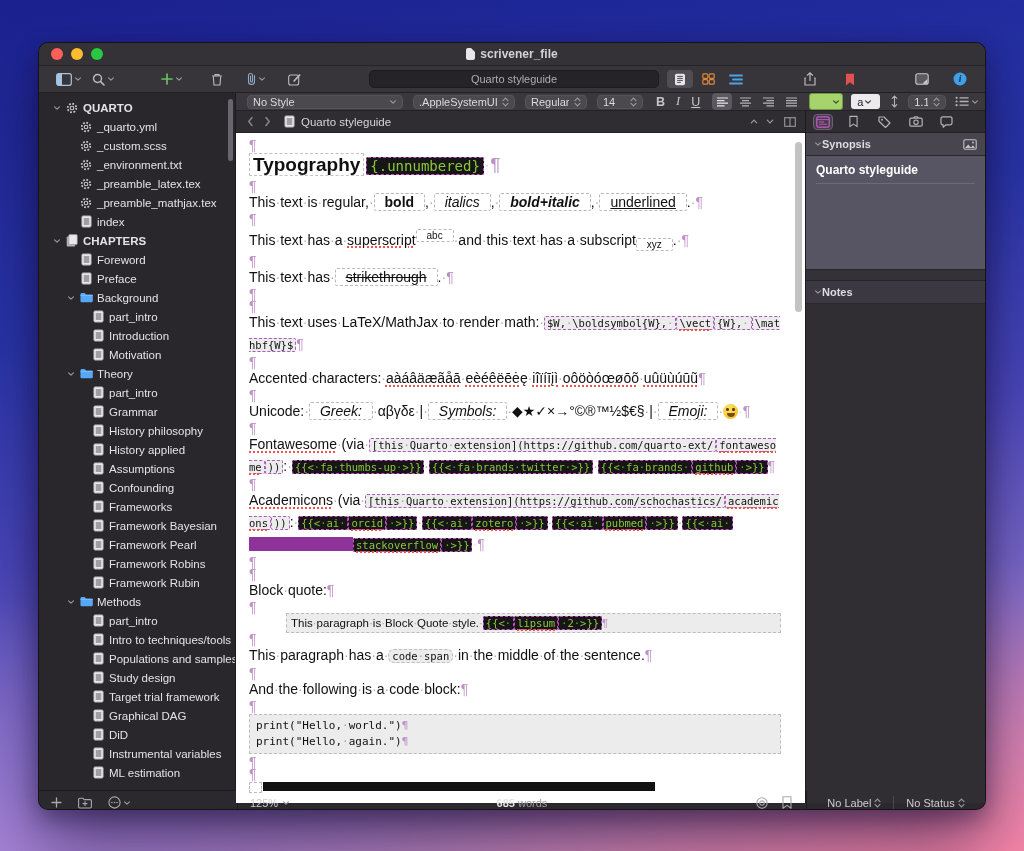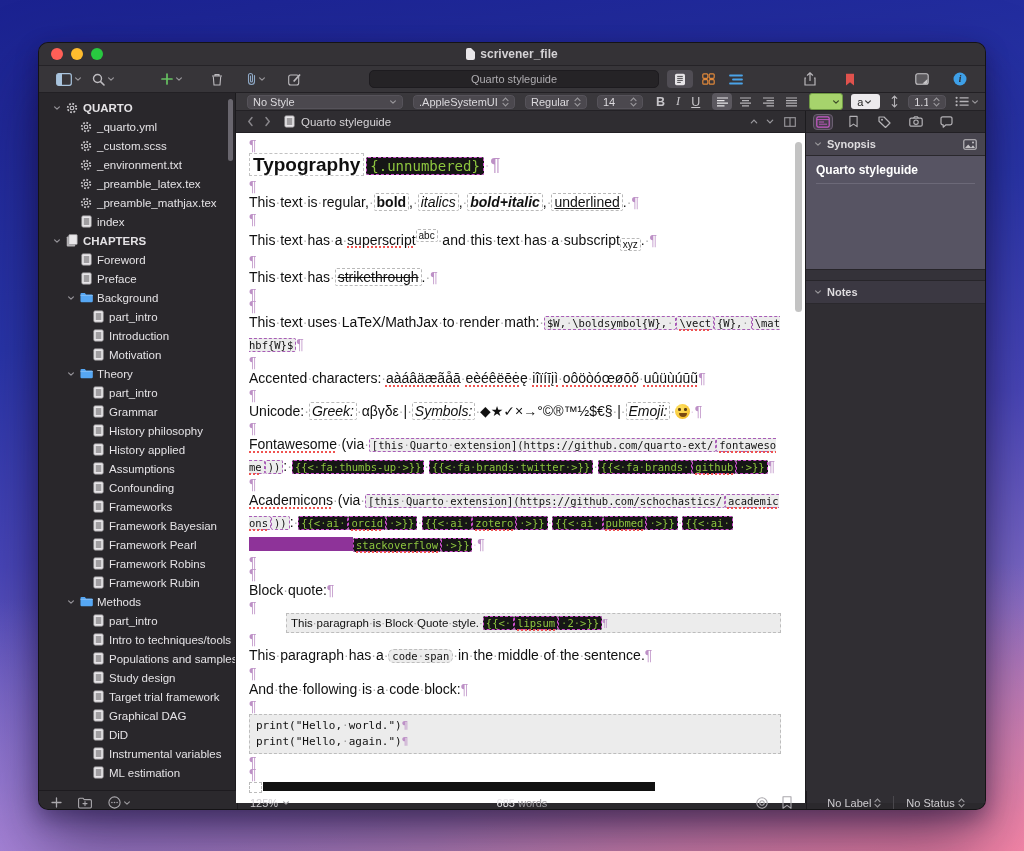--- a/index.html
+++ b/index.html
@@ -60,21 +60,21 @@
   .content{padding:6px 24px 0 13px;color:#101010;}
   .para{font-size:14px;line-height:21px;overflow-wrap:break-word;}
   .para.e{line-height:12px;height:12px;}
   .para.head{font-size:19px;line-height:27px;font-weight:bold;}
   .seg{}
   .pc{color:#bd90c6;font-weight:normal;}
   .b{font-weight:bold;} .i{font-style:italic;} .bi{font-weight:bold;font-style:italic;}
   .u{text-decoration:underline;} .st{text-decoration:line-through;}
   .sc{font-variant:small-caps;letter-spacing:.3px;}
   .sup{vertical-align:super;font-size:10px;} .sub{vertical-align:sub;font-size:10px;}
-  .box{border:1px dashed #b9b9b9;border-radius:2px;padding:0 2px;}
+  .box{border:1px dashed #b9b9b9;border-radius:2px;padding:0 10px;}
   .code{font-family:"DejaVu Sans Mono",monospace;font-size:10.5px;background:#ececec;border:1px dashed #a85cb6;border-radius:2px;padding:0 2px;word-break:break-all;}
   .codeg{font-family:"DejaVu Sans Mono",monospace;font-size:10.5px;background:#ececec;border:1px dashed #bdbdbd;border-radius:6px;padding:0 3px;}
   .sh{font-family:"DejaVu Sans Mono",monospace;font-size:10.5px;background:#161616;color:#8dc63f;border:1px dashed #cf4ecf;border-radius:2px;padding:0 2px;white-space:nowrap;}
   .shh{font-family:"DejaVu Sans Mono",monospace;font-size:14px;background:#161616;color:#8dc63f;border:1px dashed #cf4ecf;border-radius:2px;padding:0 3px;font-weight:normal;}
   .hb{border:1px dashed #c2c2c2;padding:0 3px;margin-right:2px;}
   .spell{text-decoration:underline dotted #ef5350;text-decoration-thickness:2px;text-underline-offset:2px;}
   .fill{display:inline-block;height:14px;background:#8e3399;vertical-align:-2px;}
   .dot{font-style:normal;opacity:.35;}
   .sh .dot,.shh .dot{opacity:.75;}
   .quote{margin-left:37px;background:#ececec;border:1px dashed #bdbdbd;font-size:11.5px;line-height:16px;padding:1px 4px;}
@@ -85,34 +85,34 @@
   .cutbar{display:inline-block;width:392px;height:9px;background:#111;vertical-align:top;margin-left:1px;}
   .emoji-face{display:inline-block;width:15px;height:15px;border-radius:50%;background:radial-gradient(circle at 35% 30%,#ffe264,#f3b71d);position:relative;vertical-align:-3px;}
   .emoji-face::before{content:"";position:absolute;left:3.2px;top:4px;width:2.4px;height:2.6px;border-radius:50%;background:#5d4016;box-shadow:6px 0 0 #5d4016;}
   .emoji-face::after{content:"";position:absolute;left:3.4px;top:8.2px;width:8px;height:4px;border-radius:0 0 8px 8px;background:#7a4a12;}
   .vthumb{position:absolute;right:3px;top:9px;width:7px;height:170px;border-radius:4px;background:#c3c3c3;}
   
   .inspector{width:180px;background:#302e33;border-left:1px solid #1c1b1e;box-sizing:border-box;display:flex;flex-direction:column;}
   .instabs{height:21px;background:#2f2d31;border-bottom:1px solid #222024;display:flex;align-items:center;justify-content:center;gap:11px;padding-right:22px;}
   .instab{width:20px;height:16px;display:flex;align-items:center;justify-content:center;color:#b4b2b6;border-radius:4px;}
   .instab.sel{background:#453e4a;border:1px solid #6b5f71;color:#c75bc7;box-sizing:border-box;}
-  .secheader{height:22px;background:#48454f;display:flex;align-items:center;font-size:11px;font-weight:bold;color:#dedcdf;padding:0 8px;gap:5px;border-bottom:1px solid #2a282d;}
+  .secheader{height:22px;background:#48454f;display:flex;align-items:center;font-size:11px;font-weight:bold;color:#dedcdf;padding:0 8px;border-bottom:1px solid #2a282d;}
   .secheader .spacer{flex:1;}
   .syncard{height:114px;background:#575463;padding:7px 10px;box-sizing:border-box;border-bottom:1px solid #27252a;}
   .syntitle{font-size:12px;font-weight:bold;color:#ffffff;padding-bottom:6px;border-bottom:1px solid #6c6978;}
   .insgap{height:10px;background:#343239;border-bottom:1px solid #27252a;}
   .notesheader{background:#3b3842;}
   .insbody{flex:1;background:#302e33;}
   
   .bottombar{height:23px;background:#2b292d;border-top:1px solid #1d1b1f;display:flex;font-size:11px;color:#cfcdd1;}
   .bb-left{width:199px;border-right:1px solid #1d1b1f;display:flex;align-items:center;gap:16px;padding-left:12px;box-sizing:border-box;color:#aaa8ad;}
   .bb-mid{width:569px;border-right:1px solid #1d1b1f;display:flex;align-items:center;position:relative;box-sizing:border-box;}
   .zoomctl{margin-left:12px;display:flex;align-items:center;gap:4px;}
   .wordcount{position:absolute;left:0;right:0;text-align:center;color:#9d9ba0;}
-  .wordcount b{color:#e6e4e7;font-weight:normal;}
+  .wordcount b{color:#e6e4e7;font-weight:bold;}
   .bb-mid-icons{position:absolute;right:14px;display:flex;gap:14px;color:#aaa8ad;}
   .bb-right{flex:1;display:flex;align-items:center;justify-content:center;gap:0;}
   .statusitem{display:flex;align-items:center;gap:3px;padding:0 12px;}
   .bb-divider{width:1px;height:14px;background:#4a484d;}
   .icon{display:inline-flex;align-items:center;justify-content:center;}
 </style>
 </head>
 <body>
 
 <div class="desktop">

